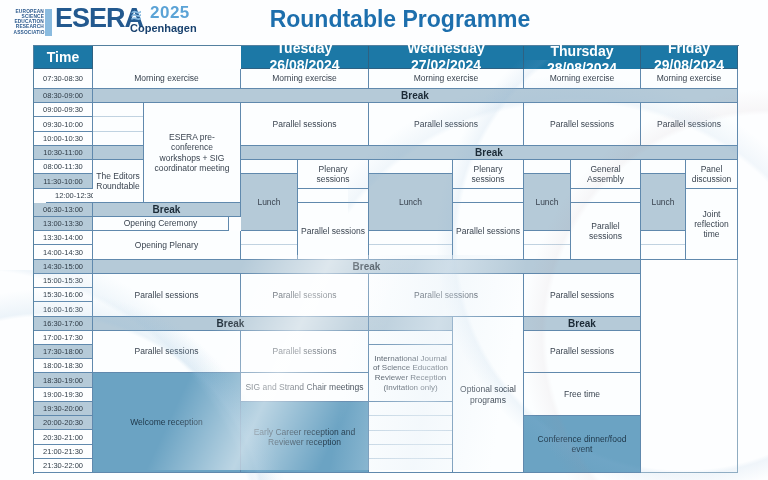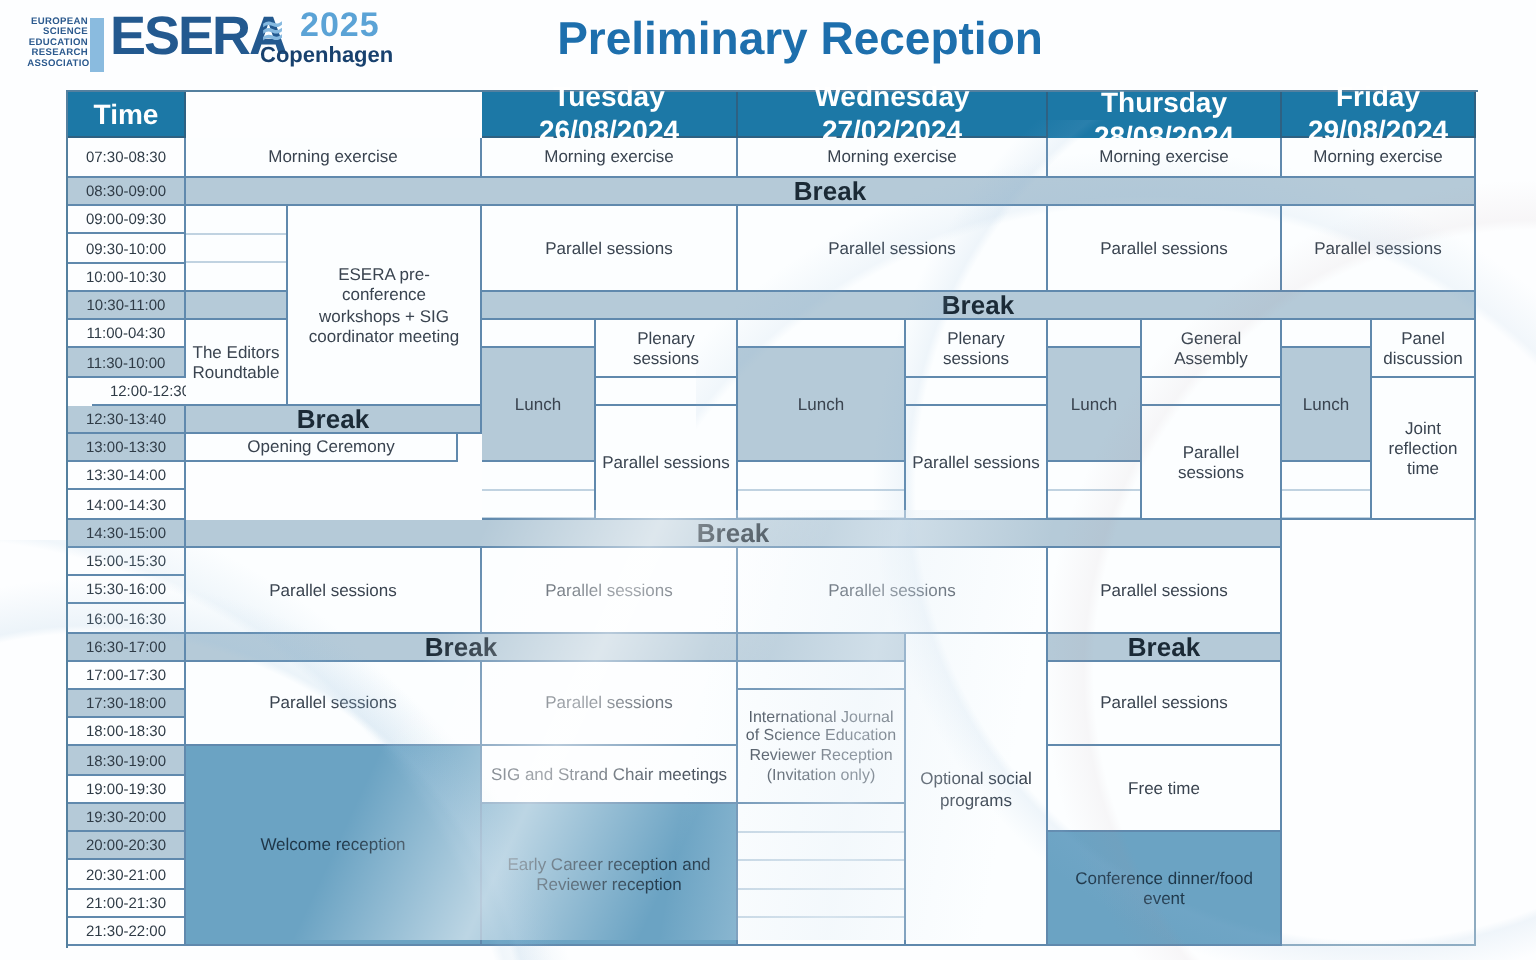--- a/index.html
+++ b/index.html
@@ -45,21 +45,21 @@
     border-top:1px solid #54809f;border-left:1px solid #54809f;z-index:2;}
   .cell{position:absolute;box-sizing:border-box;
     border-right:1px solid #6089ad;border-bottom:1px solid #6089ad;
     display:flex;align-items:center;justify-content:center;
     text-align:center;color:#3a4450;font-size:8.5px;line-height:1.2;
     background:#fcfeff;padding:1px 3px;}
   .hdr{background:#1c78a6;color:#ffffff;font-weight:700;font-size:14px;
     border-right:1px solid #2e6182;border-bottom:1px solid #2e6182;}
   .time{font-size:7.5px;color:#2f3b46;padding:0;background:#fdfeff;}
   .shade{background:#b5cad8;}
-  .band{background:#b5cad8;font-weight:700;color:#1b2a36;font-size:13px;}
+  .band{background:#b5cad8;font-weight:700;color:#1b2a36;font-size:10px;}
   .blue{background:#6ba3c3;color:#1e3648;}
   .small{font-size:8px;}
   .pad9{padding:1px 9px;}
   .rows{background-image:repeating-linear-gradient(to bottom,
         transparent 0px, transparent 13.3px, rgba(95,140,176,.38) 13.3px, rgba(95,140,176,.38) 14.3px);}
   .trans{background:transparent;
     border-right-color:rgba(84,128,159,.65);border-bottom-color:rgba(84,128,159,.65);}
 </style>
 </head>
 <body>
@@ -73,40 +73,40 @@
   <div>EDUCATION</div>
   <div>RESEARCH</div>
   <div>ASSOCIATION</div>
 </div>
 <div id="logo-bar"></div>
 <div id="logo-esera">ESERA</div>
 <div id="logo-waves">≋</div>
 <div id="logo-year">2025</div>
 <div id="logo-city">Copenhagen</div>
 
-<div id="page-title">Preliminary Reception</div>
+<div id="page-title">Roundtable Programme</div>
 
 <div id="tbl">
 
   <div class="cell hdr" style="left:0;top:0;width:59px;height:23px">Time</div>
   <div class="cell hdr" style="left:207px;top:0;width:128px;height:23px">Tuesday 26/08/2024</div>
   <div class="cell hdr" style="left:335px;top:0;width:155px;height:23px">Wednesday 27/02/2024</div>
   <div class="cell hdr" style="left:490px;top:0;width:117px;height:29px">Thursday 28/08/2024</div>
   <div class="cell hdr" style="left:607px;top:0;width:97px;height:23px">Friday 29/08/2024</div>
 
   <div class="cell time" style="left:0;top:23px;width:59px;height:20px">07:30-08:30</div>
   <div class="cell time shade" style="left:0;top:43px;width:59px;height:14px">08:30-09:00</div>
   <div class="cell time" style="left:0;top:57px;width:59px;height:14px">09:00-09:30</div>
   <div class="cell time" style="left:0;top:71px;width:59px;height:15px">09:30-10:00</div>
   <div class="cell time" style="left:0;top:86px;width:59px;height:14px">10:00-10:30</div>
   <div class="cell time shade" style="left:0;top:100px;width:59px;height:14px">10:30-11:00</div>
-  <div class="cell time" style="left:0;top:114px;width:59px;height:14px">11:00-04:30</div>
+  <div class="cell time" style="left:0;top:114px;width:59px;height:14px">08:00-11:30</div>
   <div class="cell time shade" style="left:0;top:128px;width:59px;height:15px">11:30-10:00</div>
   <div class="cell time" style="left:12px;top:143px;width:59px;height:14px">12:00-12:30</div>
-  <div class="cell time shade" style="left:0;top:157px;width:59px;height:14px">12:30-13:40</div>
+  <div class="cell time shade" style="left:0;top:157px;width:59px;height:14px">06:30-13:00</div>
   <div class="cell time shade" style="left:0;top:171px;width:59px;height:14px">13:00-13:30</div>
   <div class="cell time" style="left:0;top:185px;width:59px;height:14px">13:30-14:00</div>
   <div class="cell time" style="left:0;top:199px;width:59px;height:15px">14:00-14:30</div>
   <div class="cell time shade" style="left:0;top:214px;width:59px;height:14px">14:30-15:00</div>
   <div class="cell time" style="left:0;top:228px;width:59px;height:14px">15:00-15:30</div>
   <div class="cell time" style="left:0;top:242px;width:59px;height:14px">15:30-16:00</div>
   <div class="cell time" style="left:0;top:256px;width:59px;height:15px">16:00-16:30</div>
   <div class="cell time shade" style="left:0;top:271px;width:59px;height:14px">16:30-17:00</div>
   <div class="cell time" style="left:0;top:285px;width:59px;height:14px">17:00-17:30</div>
   <div class="cell time shade" style="left:0;top:299px;width:59px;height:14px">17:30-18:00</div>
@@ -131,20 +131,21 @@
   <div class="cell band" style="left:59px;top:214px;width:548px;height:14px">Break</div>
   <div class="cell band" style="left:59px;top:271px;width:276px;height:14px">Break</div>
   <div class="cell band" style="left:490px;top:271px;width:117px;height:14px">Break</div>
   <div class="cell shade" style="left:335px;top:271px;width:84px;height:14px"></div>
 
   <div class="cell rows" style="left:59px;top:57px;width:51px;height:43px"></div>
   <div class="cell shade" style="left:59px;top:100px;width:51px;height:14px"></div>
   <div class="cell" style="left:59px;top:114px;width:51px;height:43px">The Editors Roundtable</div>
   <div class="cell pad9" style="left:110px;top:57px;width:97px;height:100px">ESERA pre-conference workshops + SIG coordinator meeting</div>
   <div class="cell" style="left:59px;top:171px;width:136px;height:14px">Opening Ceremony</div>
+  <div class="cell" style="left:59px;top:185px;width:148px;height:29px">Opening Plenary</div>
   <div class="cell" style="left:59px;top:228px;width:148px;height:43px">Parallel sessions</div>
   <div class="cell" style="left:59px;top:285px;width:148px;height:42px">Parallel sessions</div>
   <div class="cell blue" style="left:59px;top:327px;width:148px;height:100px">Welcome reception</div>
 
   <div class="cell" style="left:207px;top:57px;width:128px;height:43px">Parallel sessions</div>
   <div class="cell" style="left:207px;top:114px;width:57px;height:14px"></div>
   <div class="cell shade" style="left:207px;top:128px;width:57px;height:57px">Lunch</div>
   <div class="cell rows" style="left:207px;top:185px;width:57px;height:29px"></div>
   <div class="cell" style="left:264px;top:114px;width:71px;height:29px">Plenary sessions</div>
   <div class="cell" style="left:264px;top:143px;width:71px;height:14px"></div>

